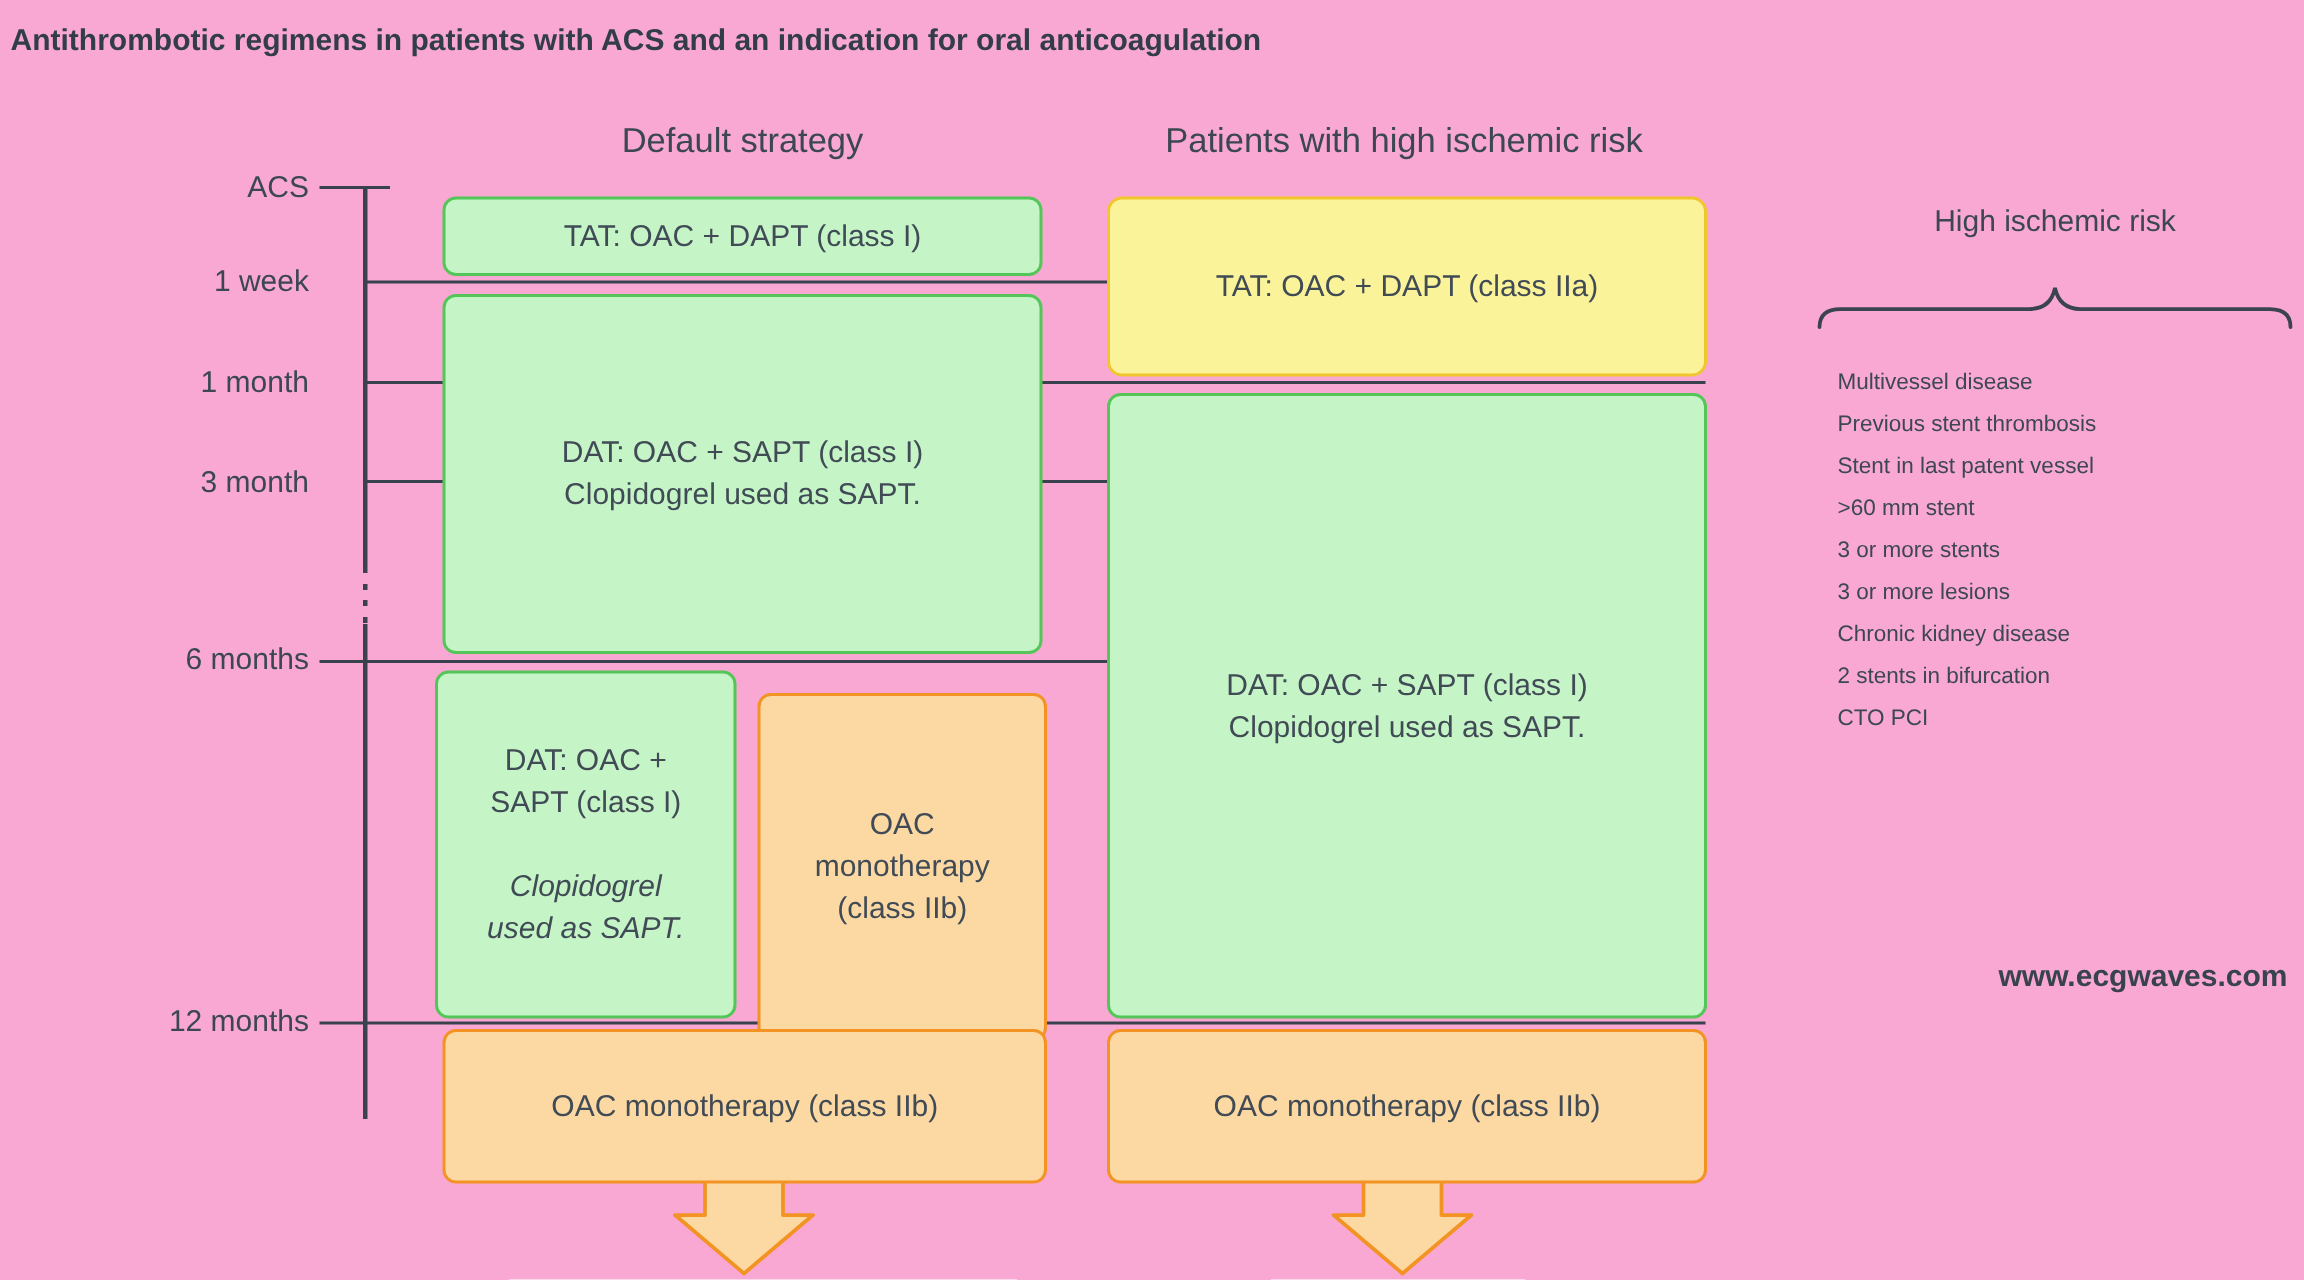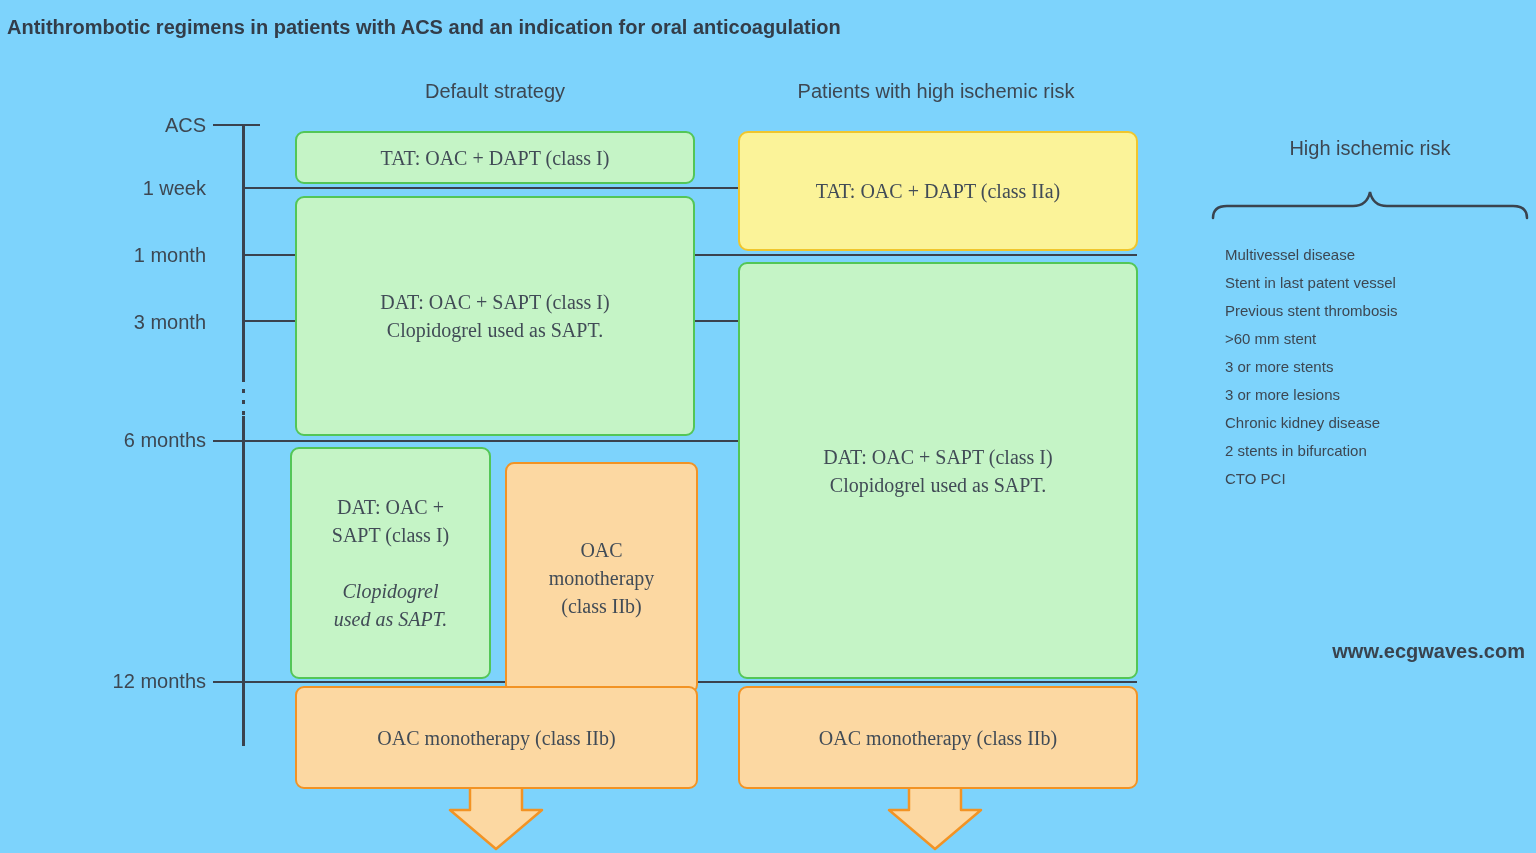--- a/index.html
+++ b/index.html
@@ -1,36 +1,36 @@
 <!DOCTYPE html>
 <html><head>
 <meta charset="utf-8">
 <style>
   html, body { margin: 0; padding: 0; background: #ffffff; }
   #canvas {
     position: relative;
     width: 1536px;
     height: 853px;
-    background: #7dd3fc;
+    background: #f9a8d4;
     font-family: "Liberation Sans", sans-serif;
     color: #3d4752;
     overflow: hidden;
   }
   .title {
     position: absolute;
     left: 7px; top: 16px;
     font-size: 20px;
     font-weight: bold;
     color: #333d49;
     white-space: nowrap;
   }
   .col-header {
     position: absolute;
     top: 80px;
-    font-size: 20px;
+    font-size: 23px;
     text-align: center;
   }
   .tick-label {
     position: absolute;
     left: 56px;
     width: 150px;
     text-align: right;
     font-size: 20px;
     line-height: 26px;
   }
@@ -59,21 +59,20 @@
     border: 2px solid;
     display: flex;
     flex-direction: column;
     align-items: center;
     justify-content: center;
     text-align: center;
     font-size: 20px;
     line-height: 28px;
     z-index: 2;
     color: #414b56;
-    font-family: Liberation Serif, serif;
   }
   .box.green  { background: #c5f4c6; border-color: #53c657; }
   .box.yellow { background: #fbf399; border-color: #f0c62c; border-radius: 10px; }
   .box.orange { background: #fcd8a2; border-color: #f29324; }
   .gap30 { }
   .gap28 { gap: 28px; }
   .italic { font-style: italic; }
   .arrow-svg { position: absolute; z-index: 1; }
   .risk-title {
     position: absolute;
@@ -181,22 +180,22 @@
   </svg>
 
   <div class="risk-title">High ischemic risk</div>
 
   <svg class="brace-svg" width="330" height="42" viewBox="0 0 330 42">
     <path d="M 8 34 Q 8 22 22 22 L 148 22 Q 162 22 165 8 Q 168 22 182 22 L 308 22 Q 322 22 322 34" fill="none" stroke="#3a434e" stroke-width="2.5" stroke-linecap="round"></path>
   </svg>
 
   <div class="risk-list">
     <div>Multivessel disease</div>
+    <div>Previous stent thrombosis</div>
     <div>Stent in last patent vessel</div>
-    <div>Previous stent thrombosis</div>
     <div>&gt;60 mm stent</div>
     <div>3 or more stents</div>
     <div>3 or more lesions</div>
     <div>Chronic kidney disease</div>
     <div>2 stents in bifurcation</div>
     <div>CTO PCI</div>
   </div>
 
   <div class="website">www.ecgwaves.com</div>
 

